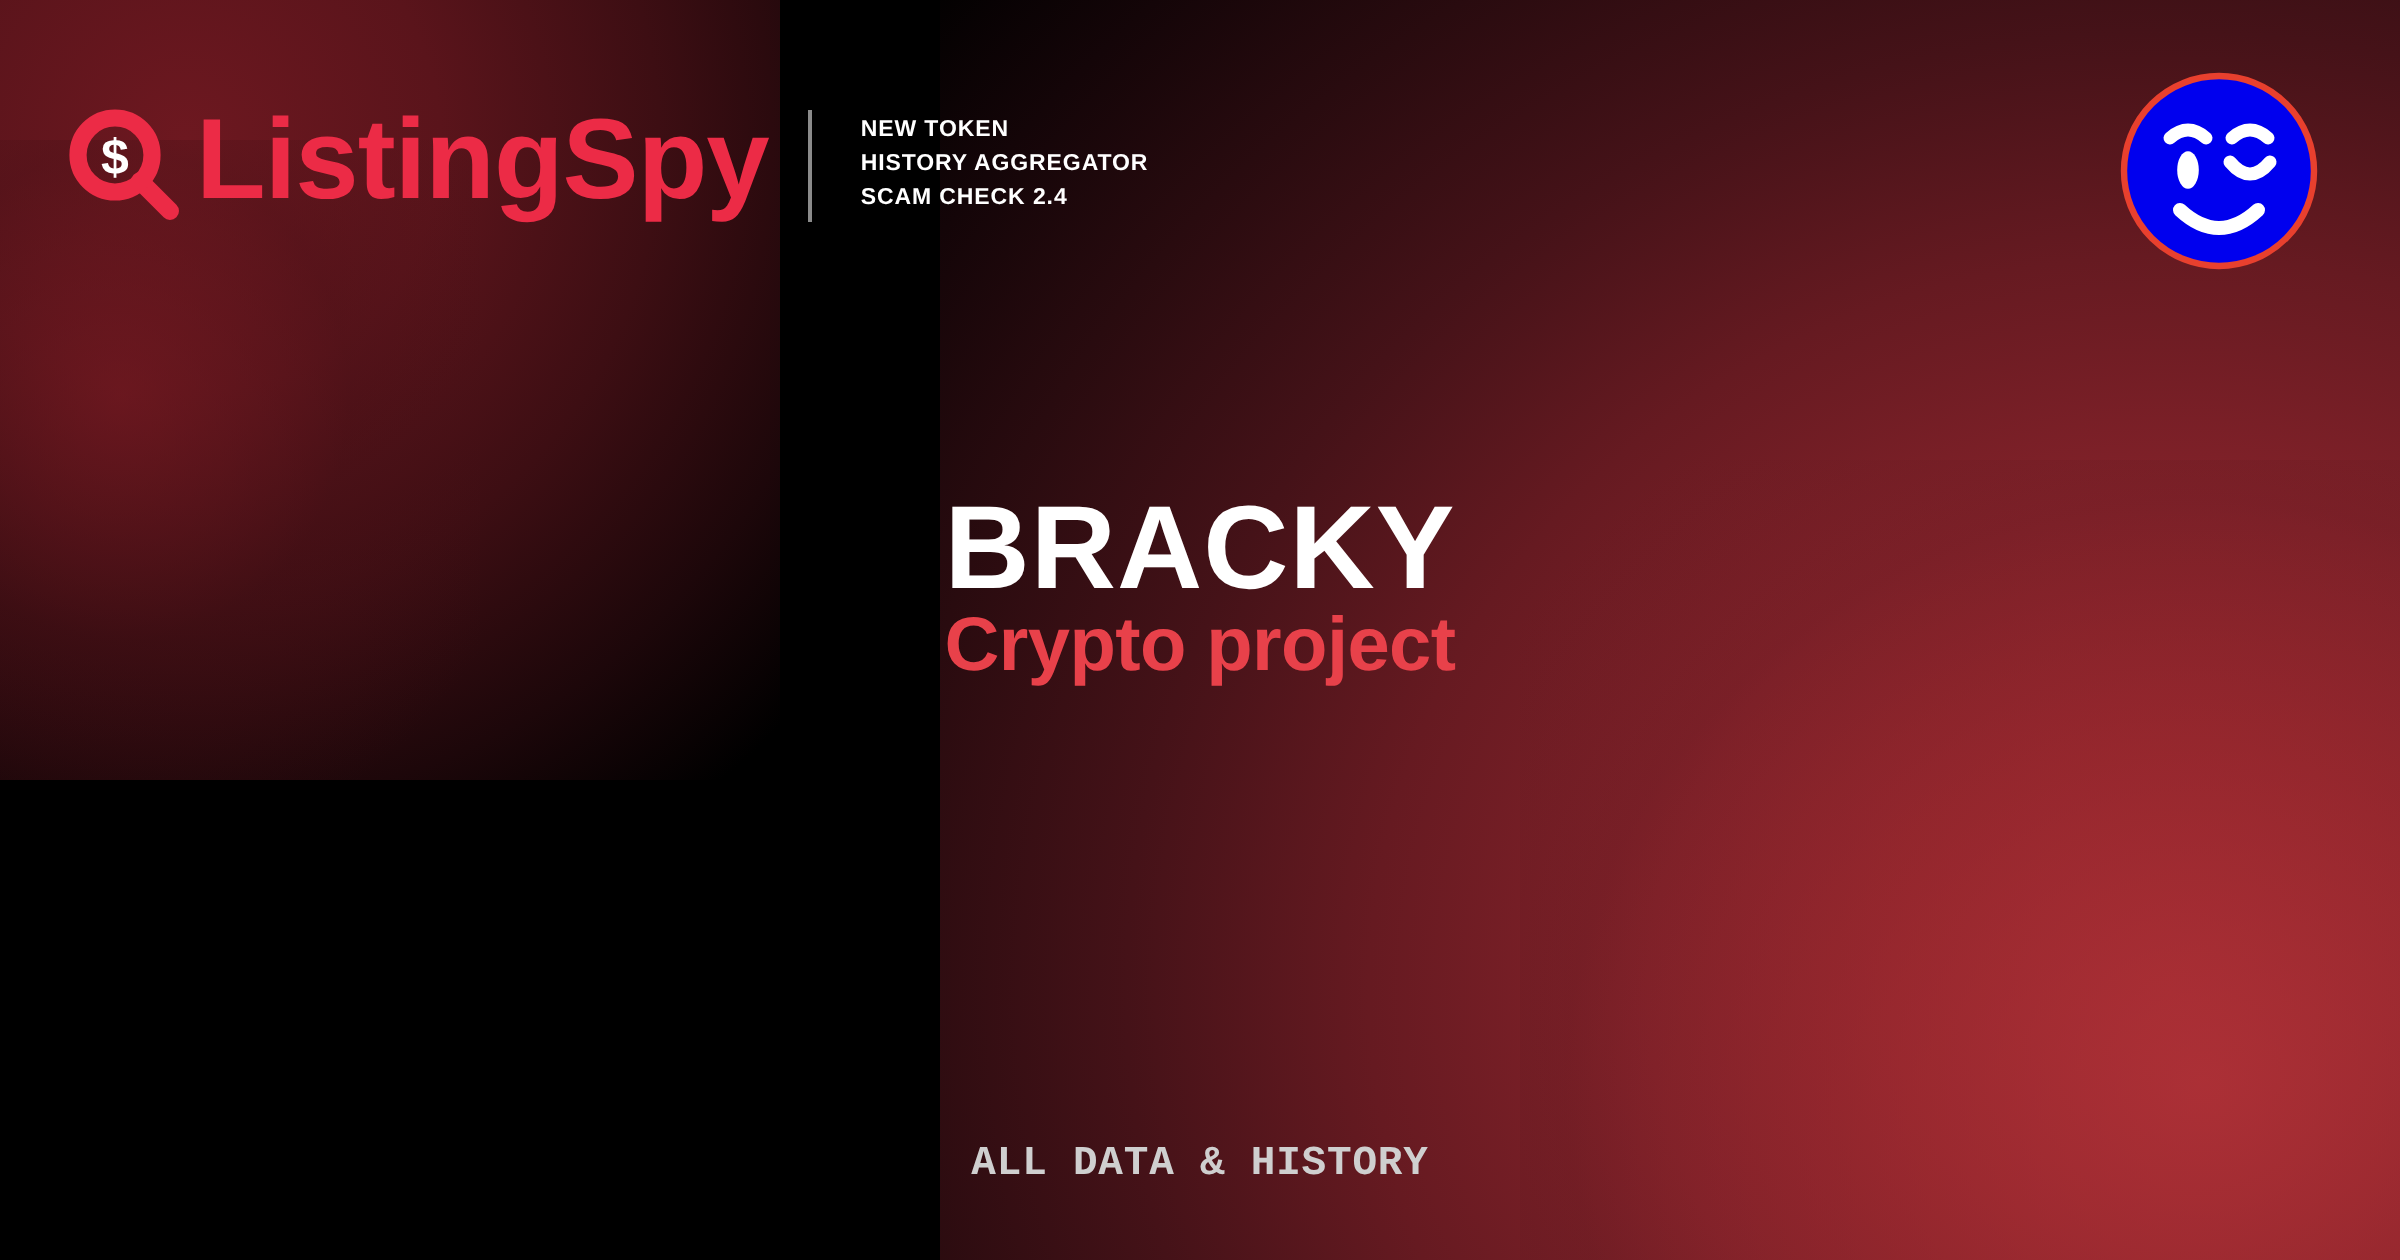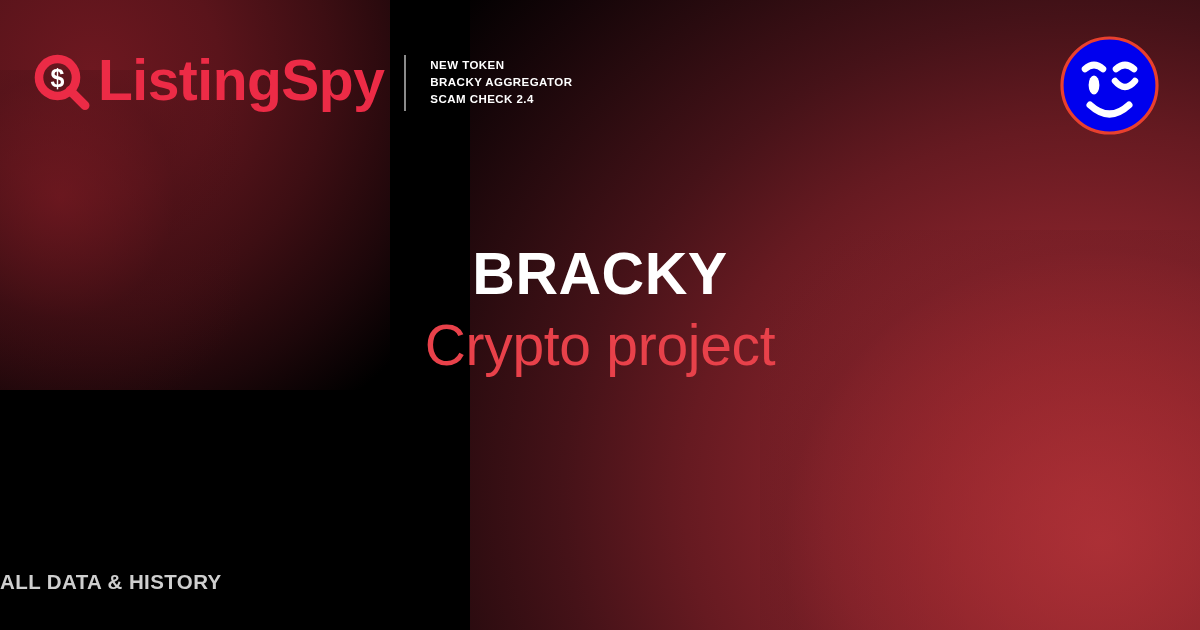--- a/index.html
+++ b/index.html
@@ -134,33 +134,35 @@
     text-align:center;
   }
   .token-name {
     font-size:59px;
     font-weight:bold;
     letter-spacing:0.5px;
     line-height:1.02;
     color:#ffffff;
   }
   .token-sub {
-    margin-top:12px;
-    font-size:57px;
-    font-weight:normal;
+    margin-top:0;
+    font-size:38px;
+    font-weight:bold;
     letter-spacing:-0.3px;
     line-height:1.05;
     color:#e8414a;
   }
 
   
   #footer {
     position:absolute;
     left:0; bottom:36px;
     width:1200px;
+    text-align:center;
+    font-family:Liberation Mono, monospace;
   }
   .footer-text {
     font-size:20.5px;
     font-weight:bold;
     letter-spacing:0.4px;
     color:#cfcfcf;
   }
 </style>
 </head>
 <body>
@@ -184,21 +186,21 @@
 
         <text x="23.5" y="33.2" text-anchor="middle" font-family="'Liberation Sans', sans-serif" font-size="25" font-weight="bold" fill="#ffffff">$</text>
       </svg>
       <div class="wordmark">ListingSpy</div>
     </div>
 
     <div class="divider"></div>
 
     <div class="tagline">
       <div class="tagline-line">NEW TOKEN</div>
-      <div class="tagline-line">BRACKY AGGREGATOR</div>
+      <div class="tagline-line">HISTORY AGGREGATOR</div>
       <div class="tagline-line">SCAM CHECK 2.4</div>
     </div>
 
   </div>
 
   <div id="avatar">
     <svg viewBox="0 0 101 101">
       <circle cx="50.5" cy="50.5" r="47.5" fill="#0000ee" stroke="#e8402e" stroke-width="3.2"></circle>
 
       <path d="M26 34 Q35 26 44 34" fill="none" stroke="#ffffff" stroke-width="6.5" stroke-linecap="round"></path>

